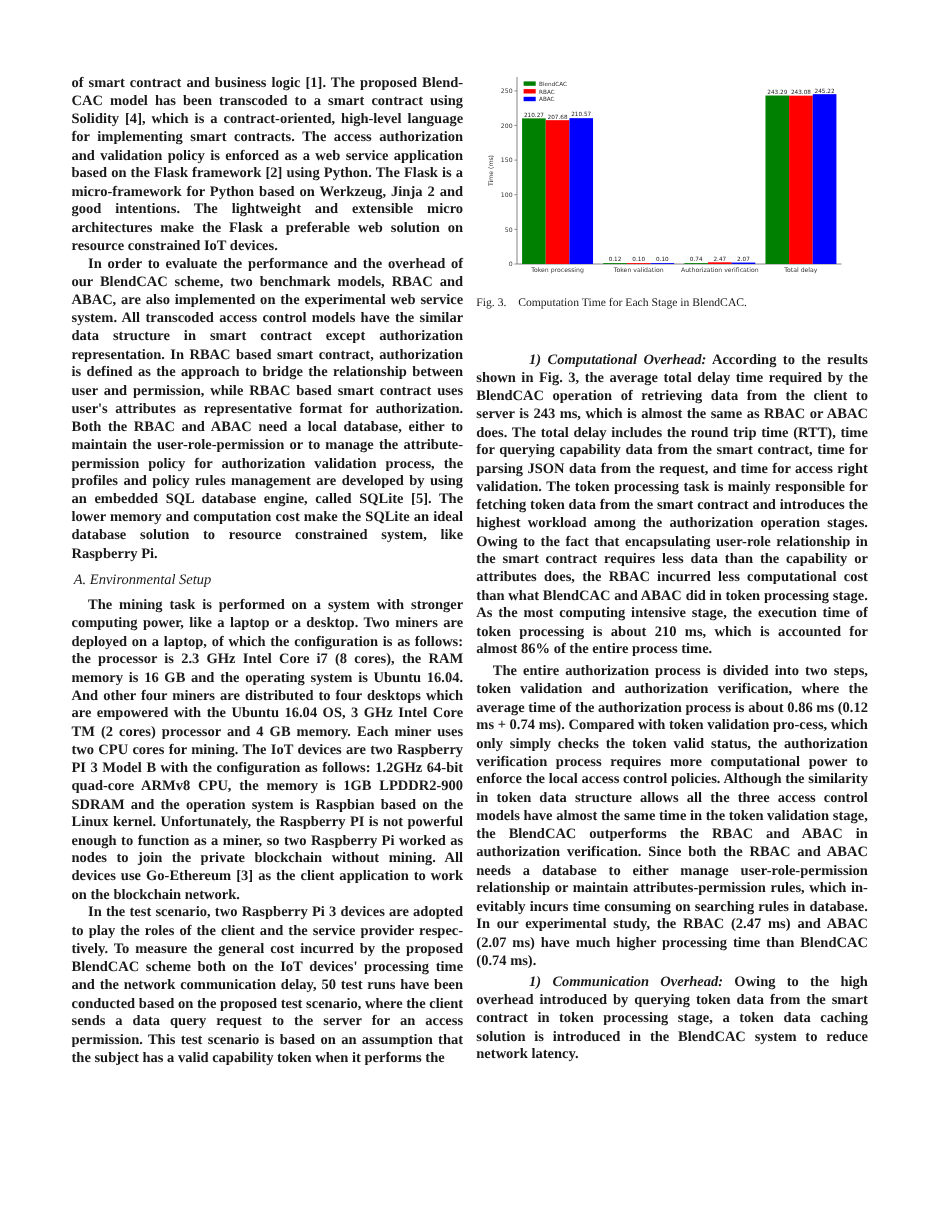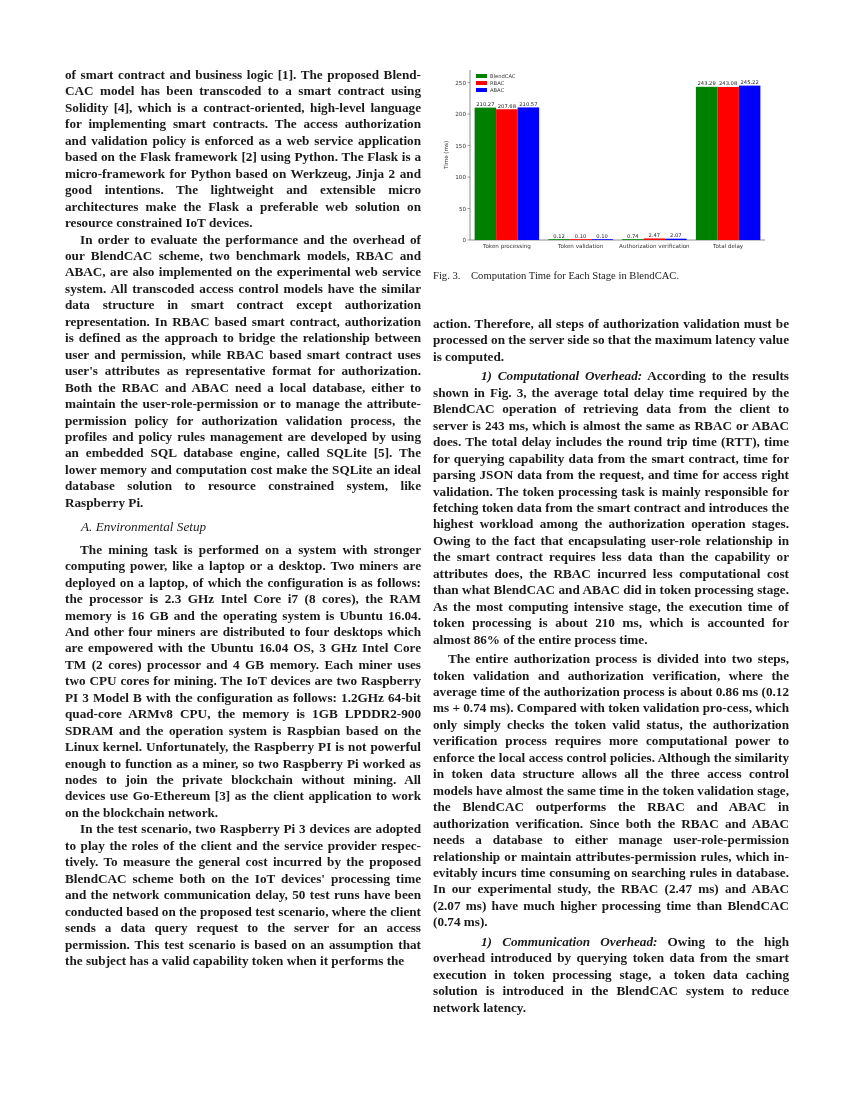--- a/index.html
+++ b/index.html
@@ -4,21 +4,21 @@
 <style>
   html, body { margin: 0; padding: 0; background: #ffffff; }
   body { width: 850px; height: 1100px; position: relative; overflow: hidden;
          font-family: "Liberation Serif", "DejaVu Serif", serif; color: #1a1a1a; }
   .col { position: absolute; width: 356px; font-size: 13.2px; line-height: 16.45px;
          text-align: justify; hyphens: none; }
   #left { left: 65px; top: 67px; }
   #right { left: 433px; top: 316px; }
   .col p { margin: 0; text-indent: 0; font-weight: bold; }
   .col p.ind { text-indent: 15px; }
-  .col h3 { margin: 8px 0 6px 16px; font-weight: normal; font-style: italic; font-size: 13.2px; line-height: 16.45px; }
+  .col h3 { margin: 8px 0 6px 2px; font-weight: normal; font-style: italic; font-size: 13.2px; line-height: 16.45px; }
   .col p.gap { margin-top: 3px; }
   .runin { font-style: italic; margin-left: 33px; }
   #figure { position: absolute; left: 440px; top: 68px; width: 330px; height: 190px; }
   #figure svg { width: 330px; height: 190px; display: block; }
   #caption { position: absolute; left: 433px; top: 270px; width: 356px; 
              font-size: 10.6px; font-family: "Liberation Serif", serif; }
   #caption .lbl { margin-right: 8px; }
   .tick { font-family: "DejaVu Sans", sans-serif; font-size: 5.6px; fill: #333; }
   .barlbl { font-family: "DejaVu Sans", sans-serif; font-size: 5.2px; fill: #222; }
   .ylab { font-family: "DejaVu Sans", sans-serif; font-size: 5.6px; fill: #333; }
@@ -87,17 +87,16 @@
       <rect x="36" y="20" width="11" height="4" fill="#0000ff"></rect>
       <text x="50" y="24" class="leg">ABAC</text>
     </svg>
 </div>
 <div id="caption">
   <span class="lbl">Fig. 3.</span>
   <span>Computation Time for Each Stage in BlendCAC.</span>
 </div>
 
 <div id="right" class="col">
-  <p>action. Therefore, all steps of authorization validation must be processed on the server side so that the maximum latency value is computed.</p>
   <p class="ind gap"><span class="runin">1) Computational Overhead:</span><span> According to the results shown in Fig. 3, the average total delay time required by the BlendCAC operation of retrieving data from the client to server is 243 ms, which is almost the same as RBAC or ABAC does. The total delay includes the round trip time (RTT), time for querying capability data from the smart contract, time for parsing JSON data from the request, and time for access right validation. The token processing task is mainly responsible for fetching token data from the smart contract and introduces the highest workload among the authorization operation stages. Owing to the fact that encapsulating user-role relationship in the smart contract requires less data than the capability or attributes does, the RBAC incurred less computational cost than what BlendCAC and ABAC did in token processing stage. As the most computing intensive stage, the execution time of token processing is about 210 ms, which is accounted for almost 86% of the entire process time.</span></p>
   <p class="ind gap">The entire authorization process is divided into two steps, token validation and authorization verification, where the average time of the authorization process is about 0.86 ms (0.12 ms + 0.74 ms). Compared with token validation pro-cess, which only simply checks the token valid status, the authorization verification process requires more computational power to enforce the local access control policies. Although the similarity in token data structure allows all the three access control models have almost the same time in the token validation stage, the BlendCAC outperforms the RBAC and ABAC in authorization verification. Since both the RBAC and ABAC needs a database to either manage user-role-permission relationship or maintain attributes-permission rules, which in-evitably incurs time consuming on searching rules in database. In our experimental study, the RBAC (2.47 ms) and ABAC (2.07 ms) have much higher processing time than BlendCAC (0.74 ms).</p>
-  <p class="ind gap"><span class="runin">1) Communication Overhead:</span><span> Owing to the high overhead introduced by querying token data from the smart execution in token processing stage, a token data caching solution is introduced in the BlendCAC system to reduce network latency.</span></p>
+  <p class="ind gap"><span class="runin">1) Communication Overhead:</span><span> Owing to the high overhead introduced by querying token data from the smart contract in token processing stage, a token data caching solution is introduced in the BlendCAC system to reduce network latency.</span></p>
 </div>
 
 </body></html>

